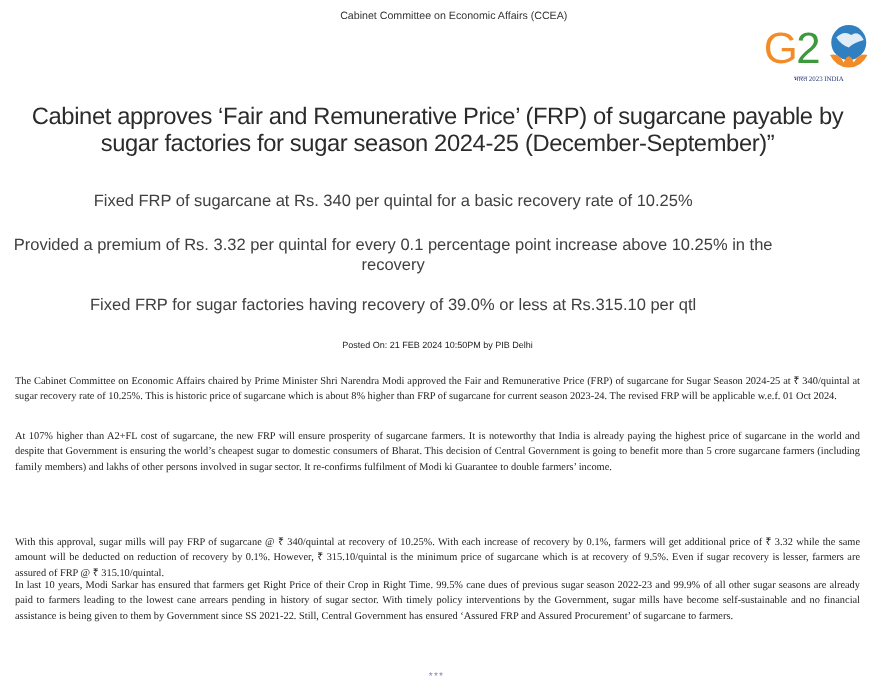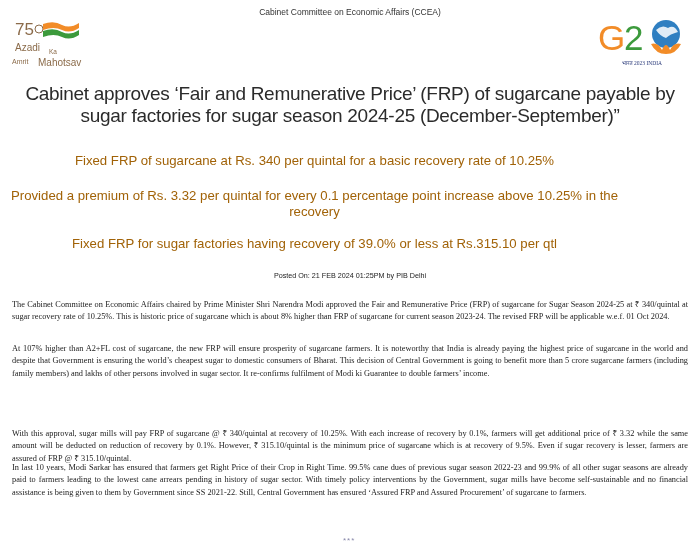--- a/index.html
+++ b/index.html
@@ -1,73 +1,61 @@
 <!DOCTYPE html>
 <html><head>
   <meta charset="utf-8">
   <style>
     html, body { margin: 0; padding: 0; background: #ffffff; }
     body { width: 700px; height: 549px; overflow: hidden; position: relative; color: #1a1a1a; }
-    .header { position: relative; height: 78px; }
+    .header { position: relative; height: 78px; margin-left: 13px; }
     .ministry { position: absolute; top: 7px; left: 0; width: 700px; text-align: center;
       font-family: "Liberation Sans", sans-serif; font-size: 8.5px; color: #333; }
     .logo-left { position: absolute; left: 12px; top: 18px; width: 90px; height: 50px; }
     .logo-right { position: absolute; left: 596px; top: 10px; width: 100px; height: 58px; }
     .title { position: absolute; top: 83px; left: 0; width: 700px; text-align: center;
       font-family: "Liberation Sans", sans-serif; font-size: 19px; line-height: 22px; color: #2b2b2b;
       letter-spacing: -0.3px; }
     .sub { position: absolute; left: 0; width: 629px; text-align: center;
-      font-family: "Liberation Sans", sans-serif; font-size: 13.2px; line-height: 15.5px; color: #a16207; }
+      font-family: "Liberation Sans", sans-serif; font-size: 13.2px; line-height: 15.5px; color: #404040; }
     .posted { position: absolute; top: 271px; left: 0; width: 700px; text-align: center;
       font-family: "Liberation Sans", sans-serif; font-size: 7.2px; color: #222; }
     .body { position: absolute; left: 8px; width: 684px;
       font-family: "Liberation Serif", serif; font-size: 8.3px; line-height: 12.4px; color: #222;
       text-align: justify; }
     .body p { margin: 4px; }
     .stars { position: absolute; top: 536px; left: 343px; font-family: "Liberation Sans", sans-serif;
       font-size: 8px; color: #8888aa; letter-spacing: 1px; }
   </style>
 </head>
 <body>
 
 <div class="header">
   <div class="ministry">Cabinet Committee on Economic Affairs (CCEA)</div>
 
-  <div class="logo-left">
-    <svg width="90" height="50" viewBox="0 0 90 50">
-      <text x="3" y="17" font-family="Liberation Sans, sans-serif" font-size="17" fill="#8b6b4a">75</text>
-      <circle cx="27" cy="11" r="4" fill="none" stroke="#8b6b4a" stroke-width="1"></circle>
-      <path d="M31 6 Q42 2 50 7 Q58 11 67 5 L67 10 Q58 16 50 12 Q42 8 31 12 Z" fill="#f28c28"></path>
-      <path d="M31 13 Q42 9 50 14 Q58 18 67 12 L67 17 Q58 23 50 19 Q42 15 31 19 Z" fill="#3c9a3c"></path>
-      <text x="3" y="33" font-family="Liberation Sans, sans-serif" font-size="10" fill="#8b6b4a">Azadi</text>
-      <text x="37" y="36" font-family="Liberation Sans, sans-serif" font-size="6.5" fill="#8b6b4a">Ka</text>
-      <text x="0" y="46" font-family="Liberation Sans, sans-serif" font-size="7" fill="#8b6b4a">Amrit</text>
-      <text x="26" y="48" font-family="Liberation Sans, sans-serif" font-size="10" fill="#8b6b4a">Mahotsav</text>
-    </svg>
-  </div>
 
   <div class="logo-right">
     <svg width="100" height="58" viewBox="0 0 100 58">
       <text x="2" y="40" font-family="Liberation Sans, sans-serif" font-size="35" fill="#f28c28">G</text>
       <text x="28" y="40" font-family="Liberation Sans, sans-serif" font-size="35" fill="#3c9a3c">2</text>
       <circle cx="70" cy="24" r="14" fill="#2f7fc1"></circle>
       <path d="M60 20 Q66 14 72 18 Q78 14 82 22 Q74 24 70 28 Q64 26 60 20 Z" fill="#ffffff" opacity="0.85"></path>
       <path d="M55 34 Q62 32 66 40 Q70 30 74 40 Q78 32 85 34 Q80 44 70 44 Q60 44 55 34 Z" fill="#f28c28"></path>
       <text x="26" y="55" font-family="Liberation Serif, serif" font-size="5.5" fill="#2a3a7a">भारत 2023 INDIA</text>
     </svg>
   </div>
 </div>
 
 <div class="title">Cabinet approves ‘Fair and Remunerative Price’ (FRP) of sugarcane payable by sugar factories for sugar season 2024-25 (December-September)”</div>
 
 <div class="sub" style="top:153px;">Fixed FRP of sugarcane at Rs. 340 per quintal for a basic recovery rate of 10.25%</div>
 <div class="sub" style="top:188px;text-align:center;">Provided a premium of Rs. 3.32 per quintal for every 0.1 percentage point increase above 10.25% in the recovery</div>
 <div class="sub" style="top:236px;">Fixed FRP for sugar factories having recovery of 39.0% or less at Rs.315.10 per qtl</div>
 
-<div class="posted">Posted On: 21 FEB 2024 01:25PM by PIB Delhi</div>
+<div class="posted">Posted On: 21 FEB 2024 10:50PM by PIB Delhi</div>
 
 <div class="body" style="top:295px;">
   <p>The Cabinet Committee on Economic Affairs chaired by Prime Minister Shri Narendra Modi approved the Fair and Remunerative Price (FRP) of sugarcane for Sugar Season 2024-25 at ₹ 340/quintal at sugar recovery rate of 10.25%. This is historic price of sugarcane which is about 8% higher than FRP of sugarcane for current season 2023-24. The revised FRP will be applicable w.e.f. 01 Oct 2024.</p>
 </div>
 <div class="body" style="top:339px;">
   <p>At 107% higher than A2+FL cost of sugarcane, the new FRP will ensure prosperity of sugarcane farmers. It is noteworthy that India is already paying the highest price of sugarcane in the world and despite that Government is ensuring the world’s cheapest sugar to domestic consumers of Bharat. This decision of Central Government is going to benefit more than 5 crore sugarcane farmers (including family members) and lakhs of other persons involved in sugar sector. It re-confirms fulfilment of Modi ki Guarantee to double farmers’ income.</p>
 </div>
 <div class="body" style="top:424px;">
   <p>With this approval, sugar mills will pay FRP of sugarcane @ ₹ 340/quintal at recovery of 10.25%. With each increase of recovery by 0.1%, farmers will get additional price of ₹ 3.32 while the same amount will be deducted on reduction of recovery by 0.1%. However, ₹ 315.10/quintal is the minimum price of sugarcane which is at recovery of 9.5%. Even if sugar recovery is lesser, farmers are assured of FRP @ ₹ 315.10/quintal.</p>
 </div>

